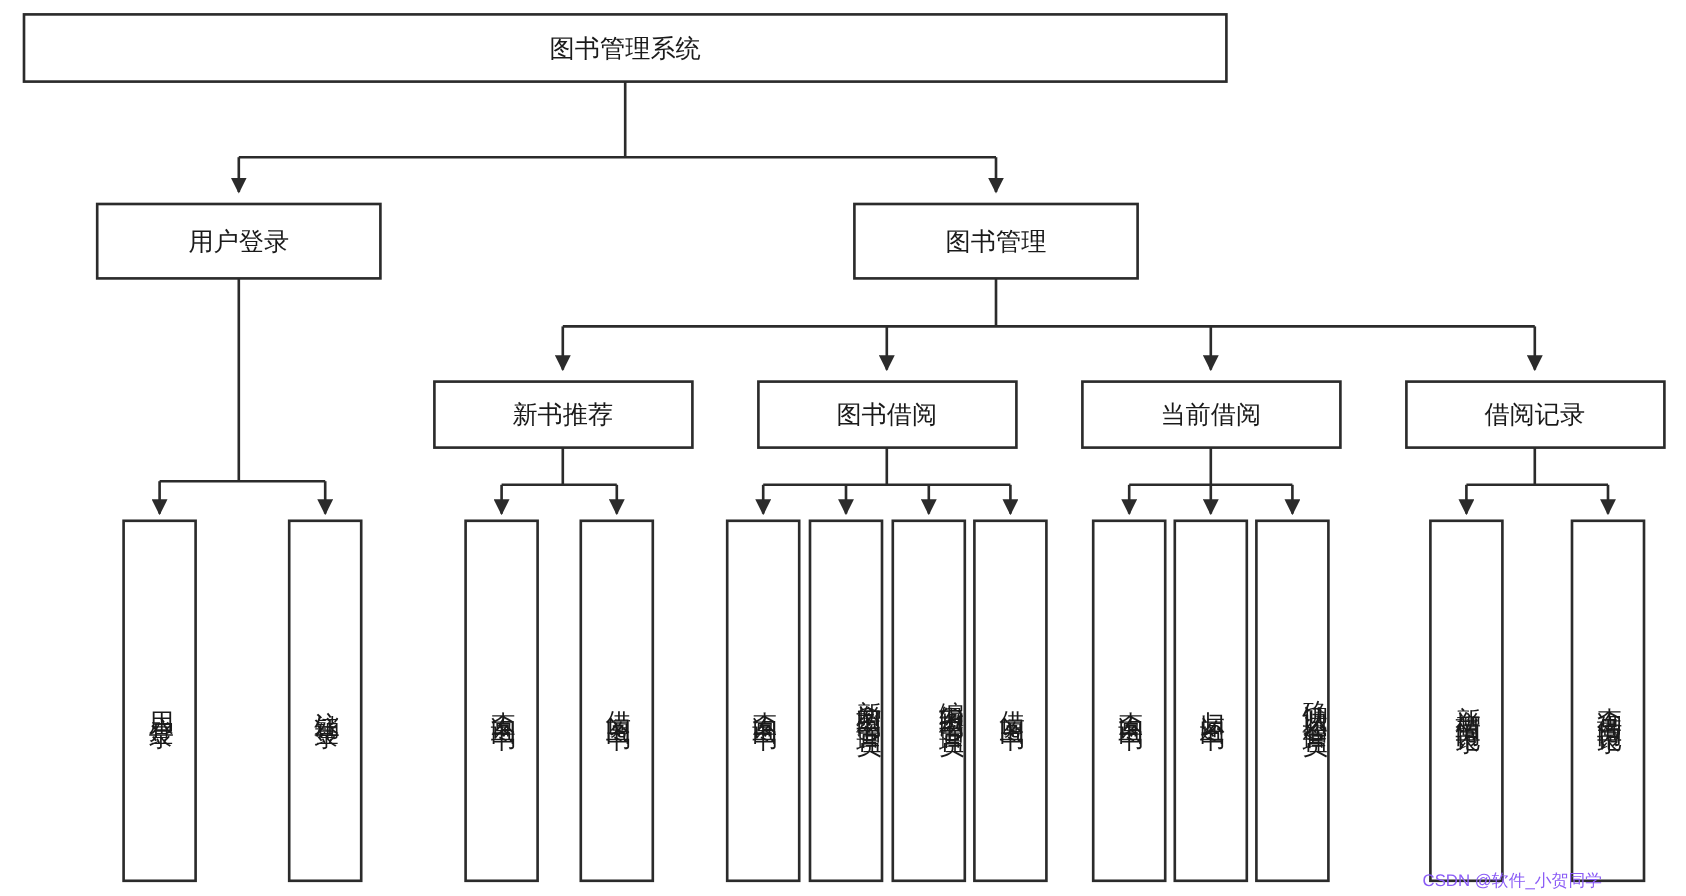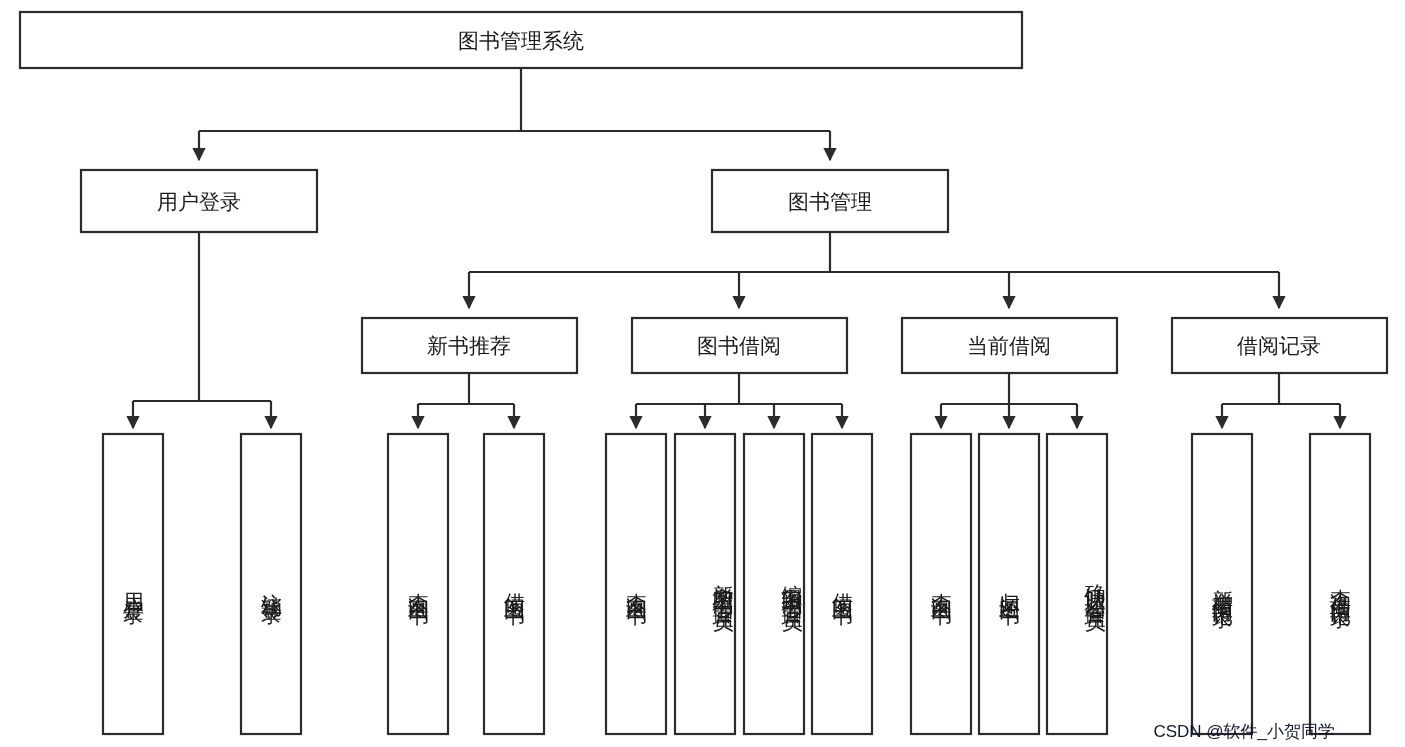--- a/index.html
+++ b/index.html
@@ -57,22 +57,22 @@
     justify-content: center;
     text-align: center;
     pointer-events: none;
     white-space: nowrap;
   }
   .watermark {
     position: absolute;
     right: 8px;
     bottom: 4px;
     font-family: "Liberation Sans", "DejaVu Sans", sans-serif;
-    font-size: 17px;
-    color: #0f172a;
+    font-size: 14px;
+    color: #8b5cf6;
     white-space: nowrap;
   }
 </style>
 </head>
 <body>
 
 <div id="diagram-root">
 
   <svg class="diagram" viewBox="0 0 1405 747" xmlns="http://www.w3.org/2000/svg">
     <defs>

